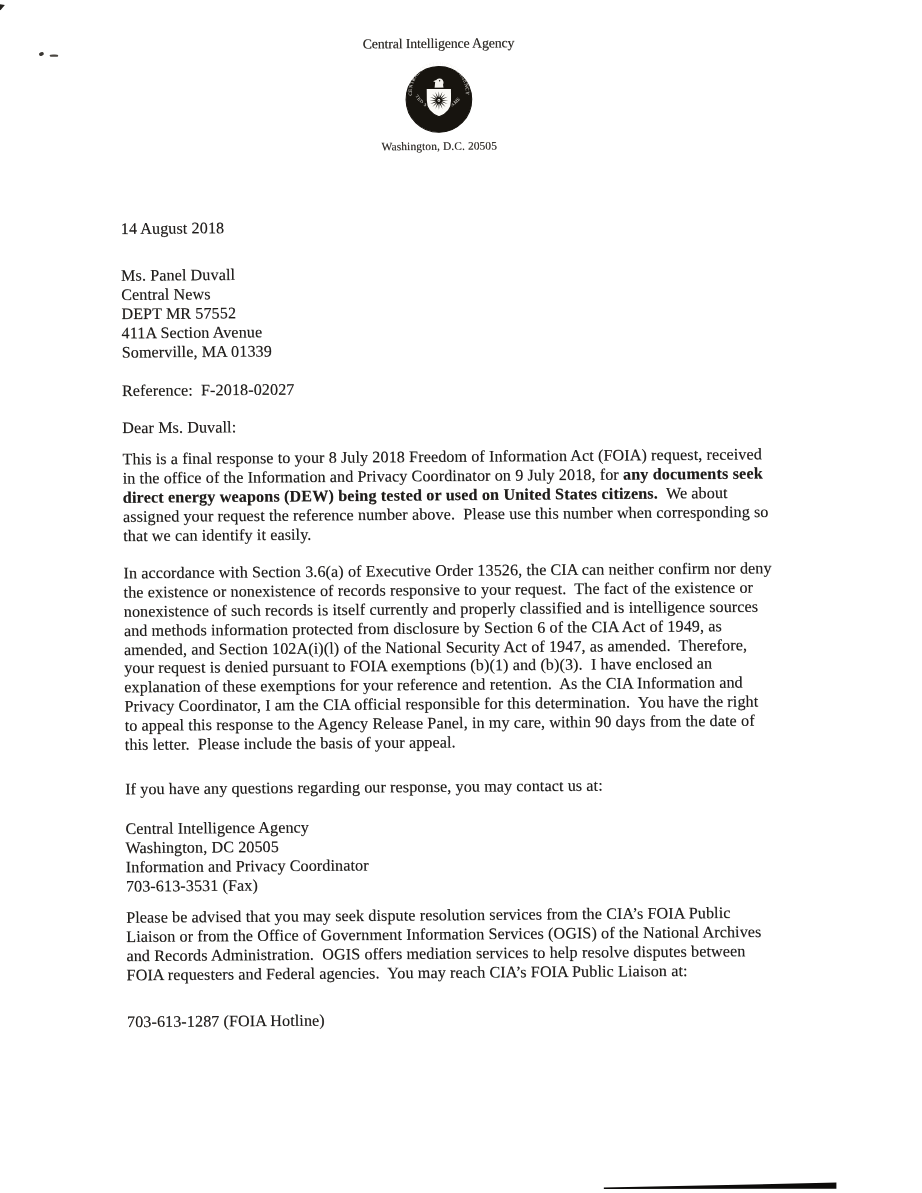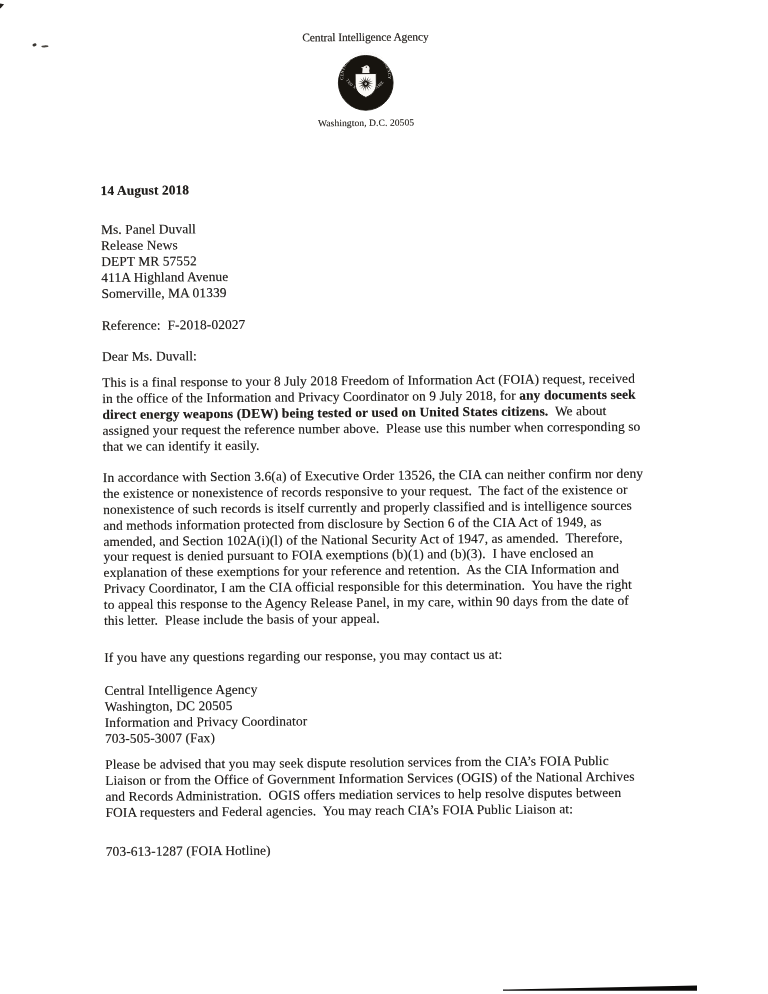--- a/index.html
+++ b/index.html
@@ -32,21 +32,21 @@
     position:absolute;left:0;top:118px;width:100%;
     font-size:9.5px;letter-spacing:0.1px;color:#2d2a26;
   }
   
   .block{position:absolute;left:103px;}
   .line{
     height:15.9px;line-height:15.9px;
     font-size:13.4px;white-space:pre;
   }
   .line .b{font-weight:700;letter-spacing:0.15px;}
-  .date{top:181px;font-weight:bold;}
+  .date{top:181px;}
   .address{top:220px;}
   .reference{top:316px;}
   .salutation{top:347px;}
   .para1{top:373px;}
   .para2{top:468px;}
   .questions{top:648px;}
   .contact{top:681px;}
   .para3{top:755px;}
   .hotline{top:842px;}
   
@@ -107,23 +107,23 @@
         </svg>
       </div>
 
       <div class="seal-location txt">Washington, D.C. 20505</div>
     </div>
 
     <div class="block date line txt">14 August 2018</div>
 
     <div class="block address txt">
         <div class="line"><span>Ms. Panel Duvall</span></div>
-        <div class="line"><span>Release News</span></div>
+        <div class="line"><span>Central News</span></div>
         <div class="line"><span>DEPT MR 57552</span></div>
-        <div class="line"><span>411A Highland Avenue</span></div>
+        <div class="line"><span>411A Section Avenue</span></div>
         <div class="line"><span>Somerville, MA 01339</span></div>
       </div>
 
     <div class="block reference line txt">Reference:  F-2018-02027</div>
 
     <div class="block salutation line txt">Dear Ms. Duvall:</div>
 
     <div class="block para1 txt">
         <div class="line"><span>This is a final response to your 8 July 2018 Freedom of Information Act (FOIA) request, received</span></div>
         <div class="line"><span>in the office of the Information and Privacy Coordinator on 9 July 2018, for </span><span class="b">any documents seek</span></div>
@@ -144,21 +144,21 @@
         <div class="line"><span>to appeal this response to the Agency Release Panel, in my care, within 90 days from the date of</span></div>
         <div class="line"><span>this letter.  Please include the basis of your appeal.</span></div>
       </div>
 
     <div class="block questions line txt">If you have any questions regarding our response, you may contact us at:</div>
 
     <div class="block contact txt">
         <div class="line"><span>Central Intelligence Agency</span></div>
         <div class="line"><span>Washington, DC 20505</span></div>
         <div class="line"><span>Information and Privacy Coordinator</span></div>
-        <div class="line"><span>703-505-3007 (Fax)</span></div>
+        <div class="line"><span>703-613-3531 (Fax)</span></div>
       </div>
 
     <div class="block para3 txt">
         <div class="line"><span>Please be advised that you may seek dispute resolution services from the CIA’s FOIA Public</span></div>
         <div class="line"><span>Liaison or from the Office of Government Information Services (OGIS) of the National Archives</span></div>
         <div class="line"><span>and Records Administration.  OGIS offers mediation services to help resolve disputes between</span></div>
         <div class="line"><span>FOIA requesters and Federal agencies.  You may reach CIA’s FOIA Public Liaison at:</span></div>
       </div>
 
     <div class="block hotline line txt">703-613-1287 (FOIA Hotline)</div>

